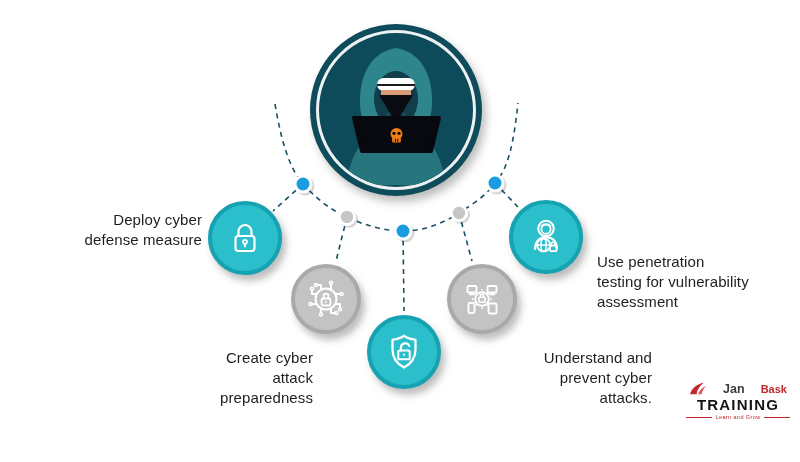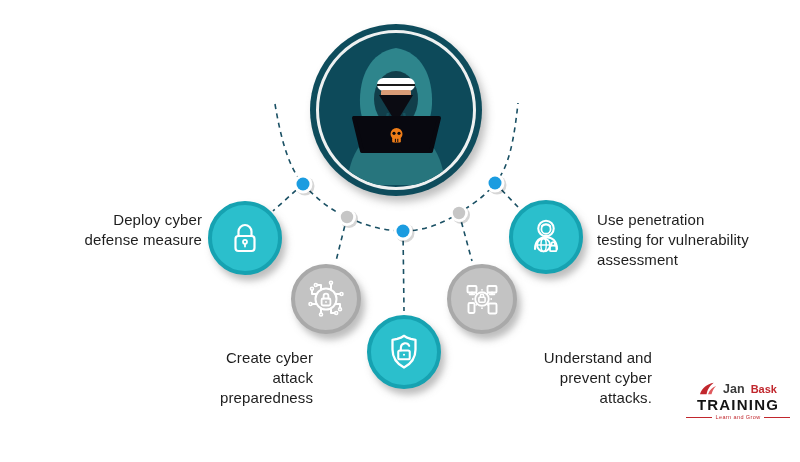--- a/index.html
+++ b/index.html
@@ -16,24 +16,24 @@
   .item-circle{position:absolute;border-radius:50%;display:flex;align-items:center;justify-content:center;
          box-shadow:4px 6px 7px rgba(125,125,125,.5);z-index:2;box-sizing:border-box;}
   .teal{background:#2bbfcc;border:4px solid #16a2b1;}
   .gray{background:#c3c3c3;border:4px solid #a9a9a9;}
   .c74{width:74px;height:74px;}
   .c70{width:70px;height:70px;}
   .item-circle svg{display:block;}
   
   .label{position:absolute;z-index:2;color:#1e1e1e;font-size:15px;line-height:20px;font-weight:500;
          white-space:pre-line;letter-spacing:.1px;}
-  .t-right{text-align:right;} .t-center{text-align:right;margin-top:40px;} .t-left{text-align:left;}
+  .t-right{text-align:right;} .t-center{text-align:right;margin-top:40px;} .t-left{text-align:left;margin-top:42px;}
   
   .logo{position:absolute;right:10px;bottom:10px;width:104px;z-index:2;}
-  .logo-top{display:flex;align-items:center;justify-content:center;gap:6px;}
+  .logo-top{display:flex;align-items:center;justify-content:center;gap:16px;}
   .logo-top svg{display:block;}
   .logo-jan{font-size:12.5px;font-weight:bold;color:#3c3c3c;}
   .logo-bask{font-size:11px;font-weight:bold;color:#c1272d;}
   .logo-word{font-size:15px;font-weight:bold;color:#141414;letter-spacing:1.2px;text-align:center;
          line-height:15px;margin-top:1px;}
   .logo-tagline{display:flex;align-items:center;gap:3px;margin-top:2px;}
   .logo-tagline .tl{flex:1;height:1px;background:#c1272d;}
   .logo-tagline .tx{font-size:5.5px;color:#c1272d;white-space:nowrap;letter-spacing:.4px;}
 </style>
 </head>

